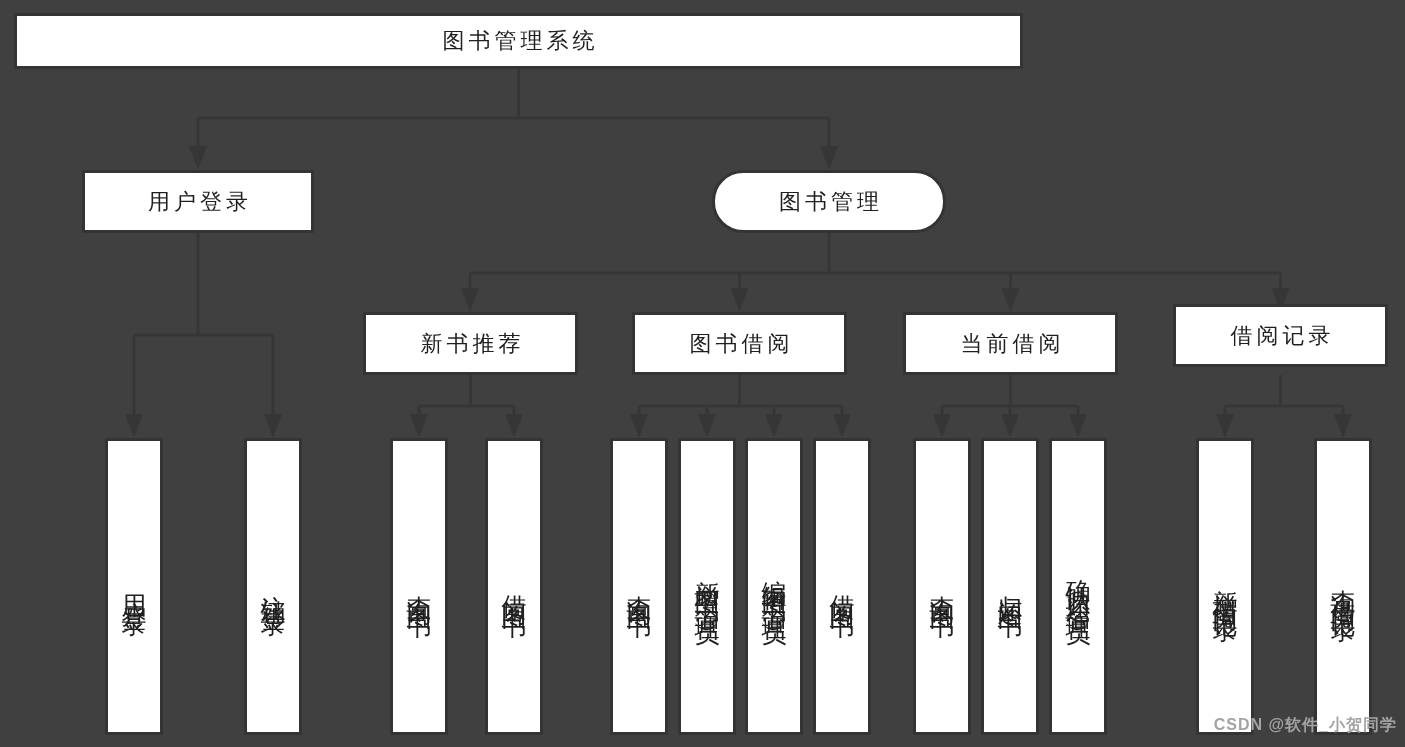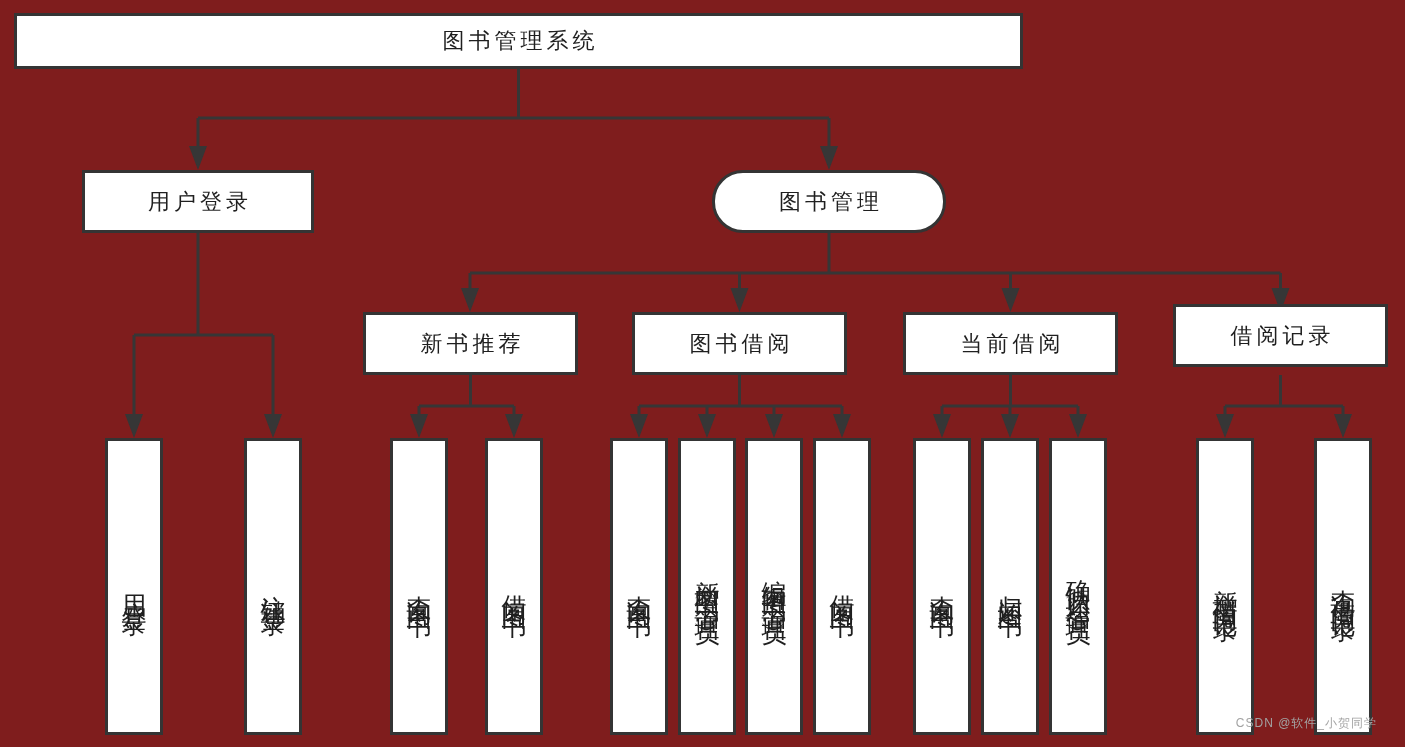--- a/index.html
+++ b/index.html
@@ -1,20 +1,20 @@
 <!DOCTYPE html>
 <html><head>
 <meta charset="utf-8">
 <style>
   html, body { margin: 0; padding: 0; background: #ffffff; }
   #canvas {
     position: relative;
     width: 1405px;
     height: 747px;
-    background: #7f1d1d;
+    background: #404040;
     font-family: "Liberation Sans", sans-serif;
     overflow: hidden;
   }
   #wires {
     position: absolute;
     left: 0; top: 0;
     width: 1405px; height: 747px;
     pointer-events: none;
   }
   .node {
@@ -36,24 +36,25 @@
     writing-mode: vertical-rl;
     text-orientation: mixed;
     font-size: 25px;
     letter-spacing: 6px;
     line-height: 1;
     white-space: nowrap;
   }
   .watermark {
     position: absolute;
     top: 715px;
-    right: 28px;
-    font-size: 12px;
+    right: 8px;
+    font-size: 16px;
     color: #a3a3a3;
     letter-spacing: 1px;
+    font-weight: bold;
   }
 </style>
 </head>
 <body>
 
 <div id="canvas">
 
   <svg id="wires" viewBox="0 0 1405 747" xmlns="http://www.w3.org/2000/svg">
       <line x1="518.5" y1="69" x2="518.5" y2="118" stroke="#363636" stroke-width="3"></line>
       <line x1="198" y1="118" x2="829" y2="118" stroke="#363636" stroke-width="3"></line>

